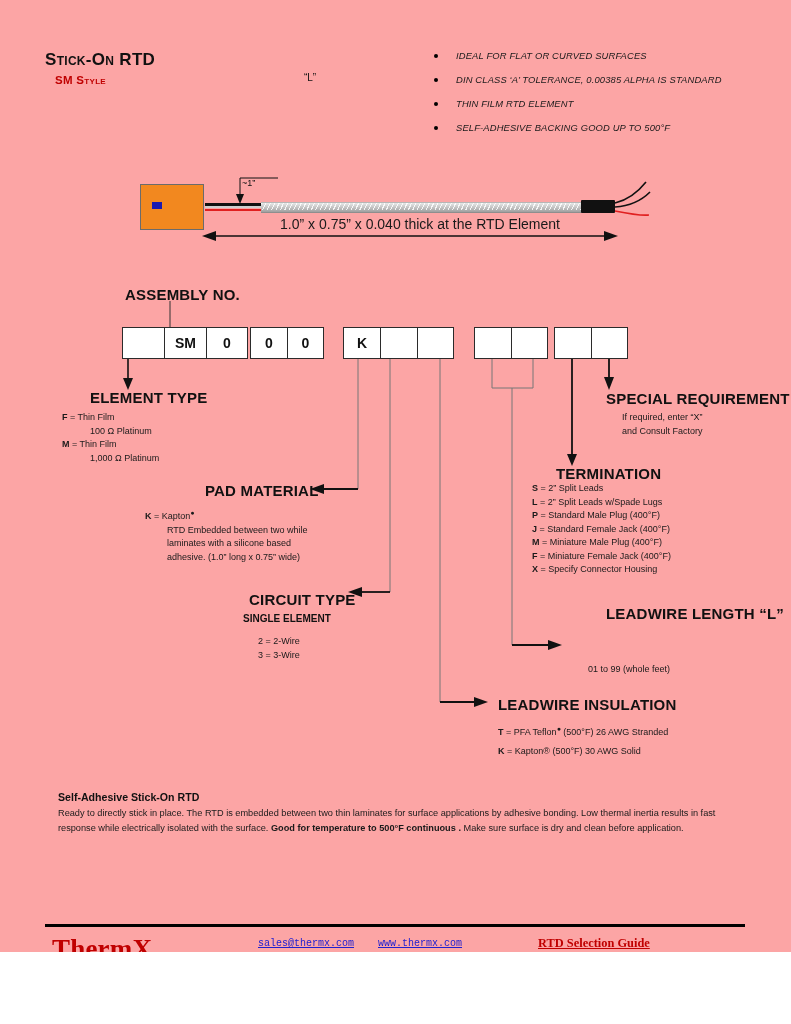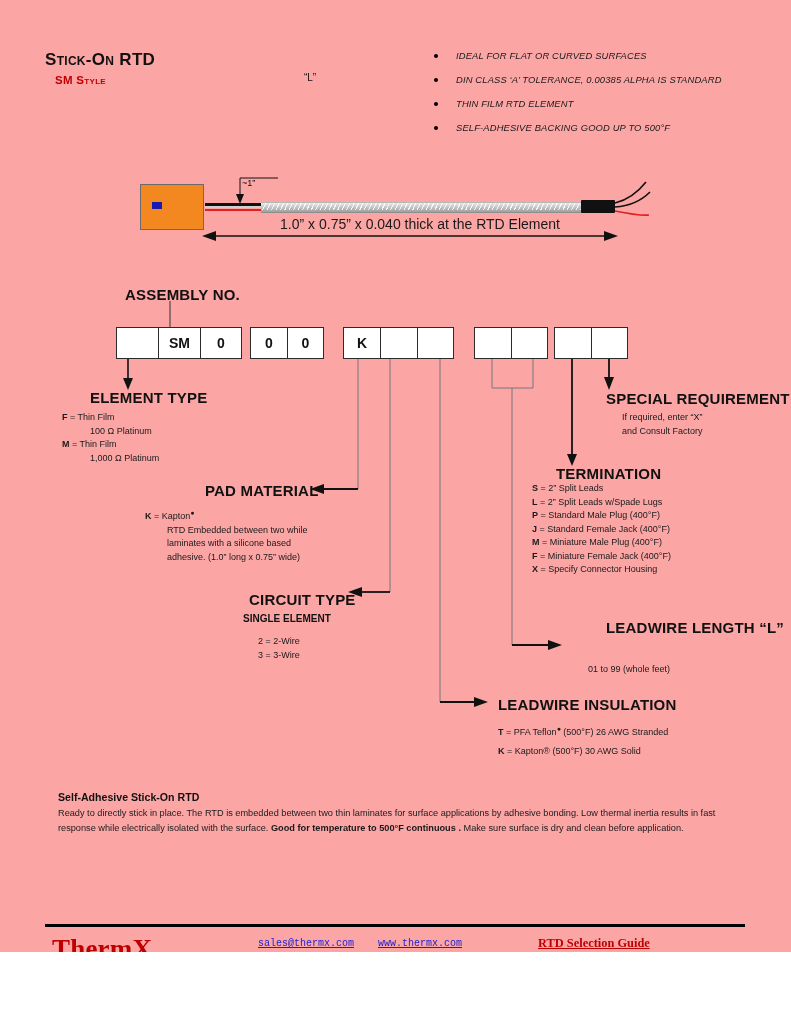--- a/index.html
+++ b/index.html
@@ -288,21 +288,21 @@
     <line x1="512" y1="645" x2="552" y2="645" stroke="#111" stroke-width="1.8"></line>
     <polygon points="562,645 548,640 548,650" fill="#111"></polygon>
 
     <line x1="572" y1="359" x2="572" y2="455" stroke="#111" stroke-width="1.8"></line>
     <polygon points="572,466 567,454 577,454" fill="#111"></polygon>
 
     <line x1="609" y1="359" x2="609" y2="378" stroke="#111" stroke-width="1.8"></line>
     <polygon points="609,390 604,377 614,377" fill="#111"></polygon>
   </svg>
 
-  <div class="pn-group" style="left:116px;">
+  <div class="pn-group" style="left:122px;">
     <div class="pn-cell" style="width:42px;"></div>
     <div class="pn-cell" style="width:42px;">SM</div>
     <div class="pn-cell" style="width:42px;">0</div>
   </div>
   <div class="pn-group" style="left:250px;">
     <div class="pn-cell" style="width:37px;">0</div>
     <div class="pn-cell" style="width:37px;">0</div>
   </div>
   <div class="pn-group" style="left:343px;">
     <div class="pn-cell" style="width:37px;">K</div>
@@ -363,21 +363,21 @@
   <div class="abs callout-body" style="left:532px; top:482px; width:240px;">
     <div><b>S</b>&nbsp;= 2” Split Leads</div>
     <div><b>L</b>&nbsp;= 2” Split Leads w/Spade Lugs</div>
     <div><b>P</b>&nbsp;= Standard Male Plug (400°F)</div>
     <div><b>J</b>&nbsp;= Standard Female Jack (400°F)</div>
     <div><b>M</b>&nbsp;= Miniature Male Plug (400°F)</div>
     <div><b>F</b>&nbsp;= Miniature Female Jack (400°F)</div>
     <div><b>X</b>&nbsp;= Specify Connector Housing</div>
   </div>
 
-  <div class="abs" style="left:570px; top:619px;padding-left:36px;">
+  <div class="abs" style="left:570px; top:605px;padding-left:36px;">
     <div class="callout-title">LEADWIRE LENGTH “L”</div>
   </div>
   <div class="abs callout-body" style="left:588px; top:663px;">01 to 99 (whole feet)</div>
 
   <div class="abs" style="left:498px; top:696px;">
     <div class="callout-title">LEADWIRE INSULATION</div>
   </div>
   <div class="abs callout-body" style="left:498px; top:719px; width:270px; line-height:19px;">
     <div><b>T</b>&nbsp;= PFA Teflon<span class="sup">●</span> (500°F) 26 AWG Stranded</div>
     <div><b>K</b>&nbsp;= Kapton® (500°F) 30 AWG Solid</div>

